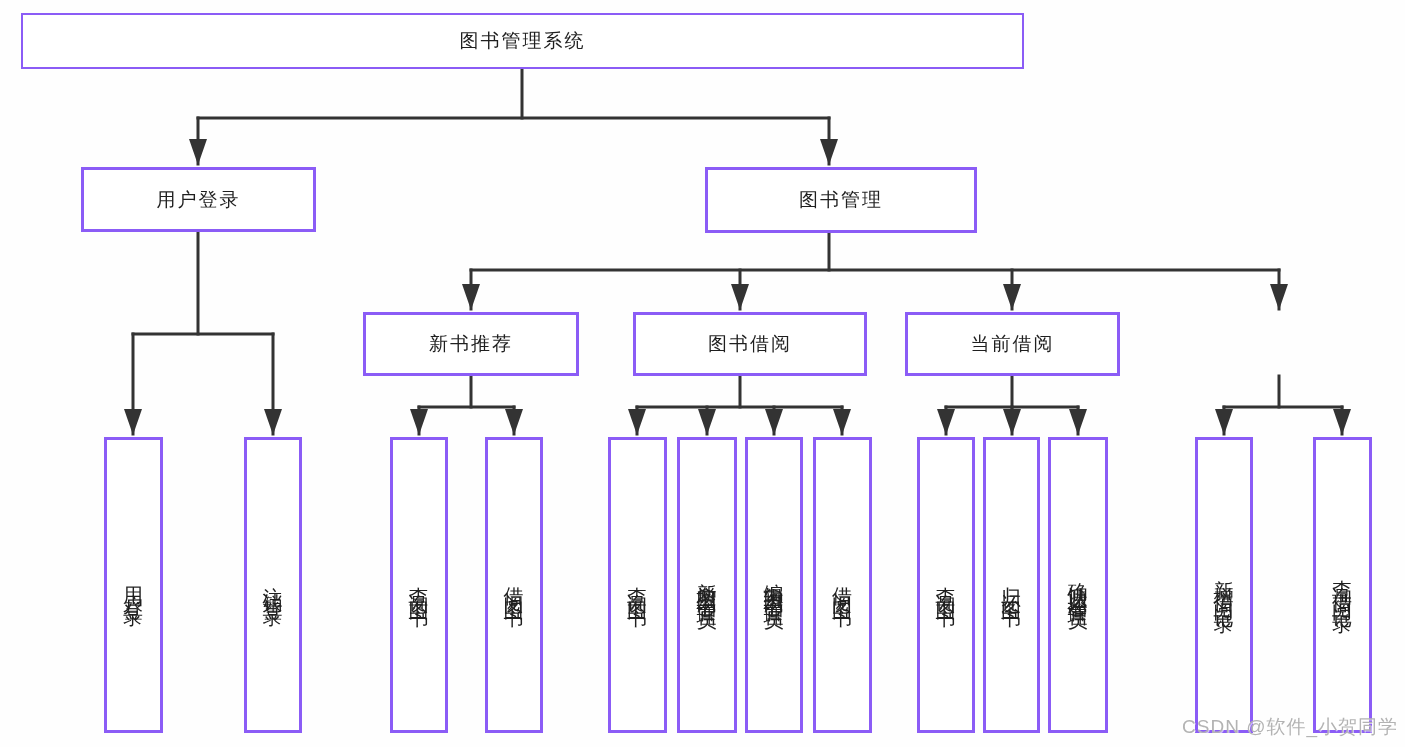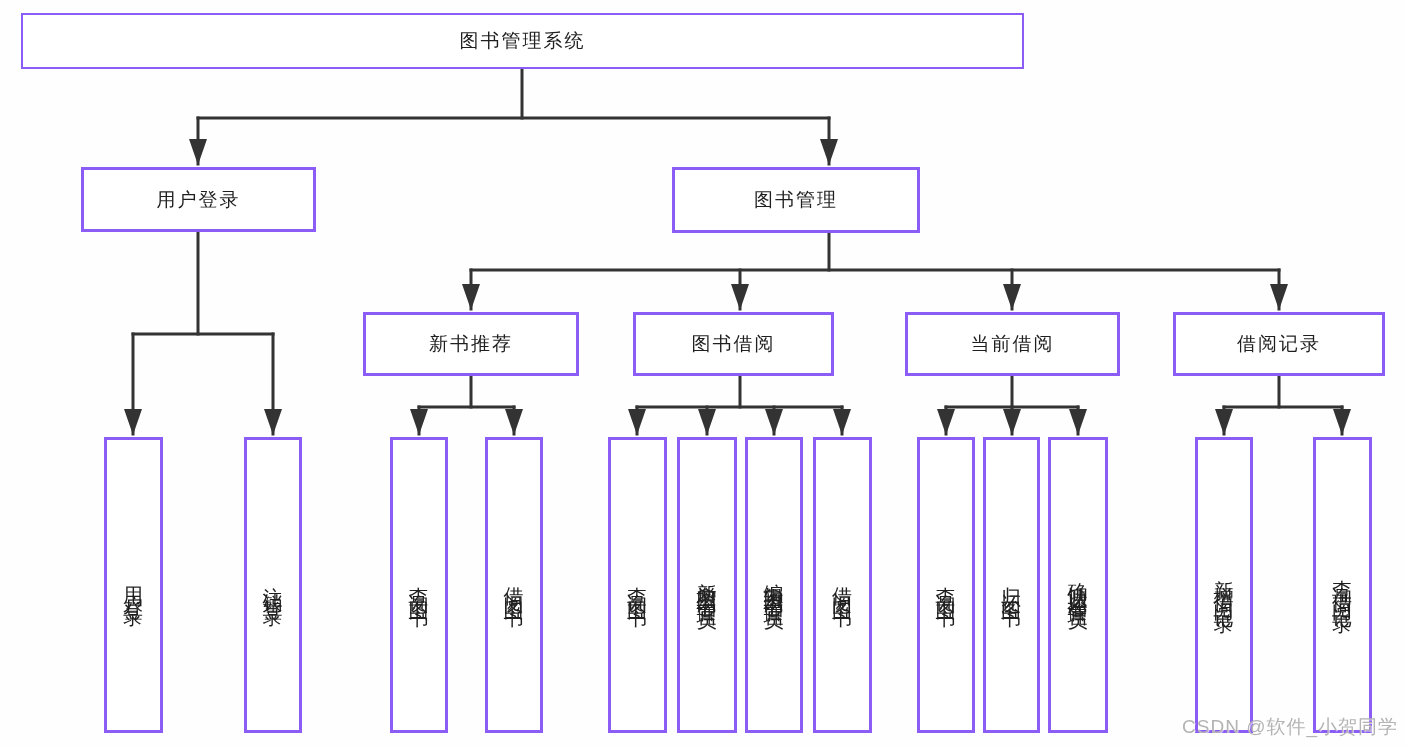--- a/index.html
+++ b/index.html
@@ -115,35 +115,32 @@
     </g>
   </svg>
 
   <div class="node lvl1" style="left:21px; top:13px; width:1003px; height:56px;">
     <span class="htext">图书管理系统</span>
   </div>
 
   <div class="node" style="left:81px; top:167px; width:235px; height:65px;">
     <span class="htext">用户登录</span>
   </div>
-  <div class="node" style="left:672px; top:167px; width:248px; height:66px;">
+  <div class="node" style="left:705px; top:167px; width:272px; height:66px;">
     <span class="htext">图书管理</span>
   </div>
 
   <div class="node" style="left:363px; top:312px; width:216px; height:64px;text-align:right;">
     <span class="htext">新书推荐</span>
   </div>
-  <div class="node" style="left:633px; top:312px; width:201px; height:64px;">
+  <div class="node" style="left:633px; top:312px; width:234px; height:64px;">
     <span class="htext">图书借阅</span>
   </div>
   <div class="node" style="left:905px; top:312px; width:215px; height:64px;">
     <span class="htext">当前借阅</span>
-  </div>
-  <div class="node" style="left:1173px; top:312px; width:212px; height:64px;">
-    <span class="htext">借阅记录</span>
   </div>
 
   <div class="node" style="left:104px; top:437px; width:59px; height:296px;">
     <span class="vtext">用户登录</span>
   </div>
   <div class="node" style="left:244px; top:437px; width:58px; height:296px;">
     <span class="vtext">注销登录</span>
   </div>
 
   <div class="node" style="left:390px; top:437px; width:58px; height:296px;">

